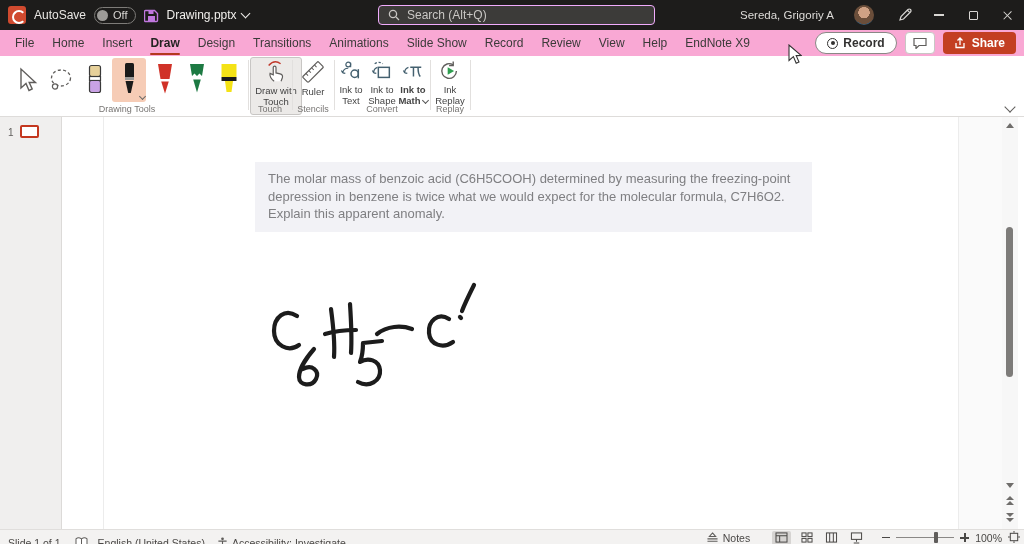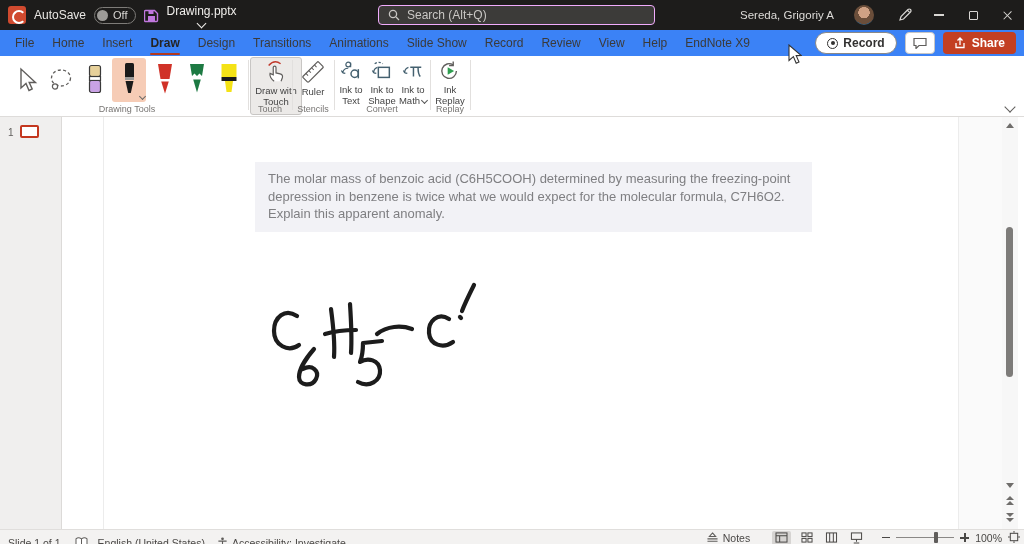--- a/index.html
+++ b/index.html
@@ -8,35 +8,35 @@
 
   
   .titlebar { position:absolute; left:0; top:0; width:1024px; height:30px; background:#1d1c1b; display:flex; align-items:center; color:#e8e6e3; font-size:12px; }
   .tb-left { display:flex; align-items:center; gap:8px; padding-left:8px; }
   .pp-icon { width:18px; height:18px; border-radius:3px; background:#d04a2f; position:relative; }
   .pp-icon::after { content:""; position:absolute; left:4px; top:4px; width:10px; height:10px; border-radius:50%; border:2.5px solid #fff; border-right-color:transparent; }
   .autosave-toggle { display:flex; align-items:center; gap:5px; border:1px solid #7e7c79; border-radius:9px; height:17px; padding:0 7px 0 2px; }
   .toggle-knob { width:11px; height:11px; border-radius:50%; background:#9d9b98; }
   .autosave-toggle .state { font-size:11px; color:#d8d6d3; }
   .save-icon { width:15px; height:15px; position:relative; }
-  .filename { display:flex; align-items:center; gap:5px; color:#f1efec;flex-direction:column; }
+  .filename { display:flex; align-items:center; gap:5px; color:#f1efec; }
   .chev { width:7px; height:7px; border-right:1.4px solid currentColor; border-bottom:1.4px solid currentColor; transform:rotate(45deg); margin-top:-3px; }
   .search-box { position:absolute; left:378px; top:5px; width:277px; height:20px; background:#3c3b39; border:1px solid #f0abfc; border-radius:4px; display:flex; align-items:center; gap:7px; padding-left:9px; color:#c9c7c4; font-size:12px; }
   .tb-right { position:absolute; right:0; top:0; height:30px; display:flex; align-items:center; gap:0; }
   .username { font-size:11.5px; color:#dddbd8; margin-right:20px; }
   .avatar { width:20px; height:20px; border-radius:50%; background:radial-gradient(circle at 50% 38%, #cfa184 0 35%, #6b4e3a 36% 70%, #3a5a73 71%); margin-right:14px; }
   .tb-btn { width:34px; height:30px; display:flex; align-items:center; justify-content:center; }
   .min-glyph { width:10px; height:1.4px; background:#d8d6d3; }
   .restore-glyph { width:9px; height:9px; border:1.2px solid #d8d6d3; border-radius:1px; }
   .close-glyph { position:relative; width:11px; height:11px; }
   .close-glyph::before,.close-glyph::after { content:""; position:absolute; left:5px; top:0; width:1.4px; height:11px; background:#d8d6d3; }
   .close-glyph::before { transform:rotate(45deg);} .close-glyph::after { transform:rotate(-45deg);}
 
   
-  .tabsrow { position:absolute; left:0; top:30px; width:1024px; height:26px; background:#3b82f6; display:flex; align-items:flex-start; font-size:12px; color:#3b3a39; }
+  .tabsrow { position:absolute; left:0; top:30px; width:1024px; height:26px; background:#f9a8d4; display:flex; align-items:flex-start; font-size:12px; color:#3b3a39; }
   .tab { padding:0 9px; height:26px; display:flex; align-items:center; position:relative; white-space:nowrap; }
   .tab.active { font-weight:bold; color:#252423; }
   .tab.active::after { content:""; position:absolute; left:9px; right:9px; bottom:1px; height:2.4px; background:#b3391f; border-radius:2px; }
   .tabs-right { position:absolute; right:8px; top:0; height:26px; display:flex; align-items:center; gap:8px; }
   .record-btn { display:flex; align-items:center; gap:5px; background:#fff; border:1px solid #8a8886; border-radius:13px; height:22px; padding:0 11px; font-size:12px; font-weight:bold; color:#323130; }
   .rec-ic { width:11px; height:11px; border:1.4px solid #323130; border-radius:50%; position:relative; }
   .rec-ic::after { content:""; position:absolute; left:2.3px; top:2.3px; width:4px; height:4px; border-radius:50%; background:#323130; }
   .comment-btn { width:30px; height:22px; background:#fff; border:1px solid #c8c6c4; border-radius:4px; display:flex; align-items:center; justify-content:center; }
   .share-btn { display:flex; align-items:center; gap:6px; background:#c33f22; color:#fff; border-radius:4px; height:22px; padding:0 11px; font-size:12px; font-weight:bold; }
 
@@ -265,21 +265,21 @@
         <span class="lbl">Ink to Text</span>
       </span>
       <span class="bigbtn" style="left:31px; width:30px;">
         <svg width="22" height="22" viewBox="0 0 24 24">
             <path d="M4 4 c3-2 6-2 9 0" fill="none" stroke="#44606f" stroke-width="1.3" stroke-dasharray="2.5 2"></path>
             <rect x="8" y="8" width="12" height="11" fill="none" stroke="#44606f" stroke-width="1.6"></rect>
             <path d="M3 14 a6 6 0 0 1 4-6 M3 14 l-1.5-2.5 M3 14 l2.8.5" fill="none" stroke="#44606f" stroke-width="1.3"></path>
           </svg>
         <span class="lbl">Ink to Shape</span>
       </span>
-      <span class="bigbtn" style="left:62px; width:30px;">
+      <span class="bigbtn" style="left:62px; width:30px;font-weight:bold;">
         <svg width="22" height="22" viewBox="0 0 24 24">
             <path d="M9 8 h12 M12.5 8 v10 M17.5 8 c0 6 .8 8.5 2.5 10" fill="none" stroke="#44606f" stroke-width="1.6"></path>
             <path d="M3 14 a6 6 0 0 1 4-6 M3 14 l-1.5-2.5 M3 14 l2.8.5" fill="none" stroke="#44606f" stroke-width="1.3"></path>
           </svg>
         <span class="lbl"><span>Ink to Math</span><span class="mathchev"></span></span>
       </span>
       <span class="glabel">Convert</span>
     </div>
     <span class="gsep" style="left:430px;"></span>
 

